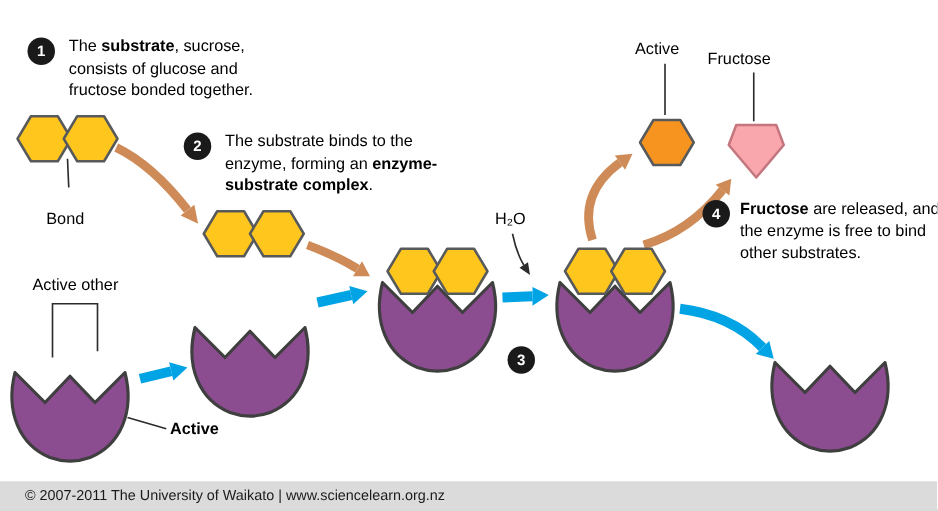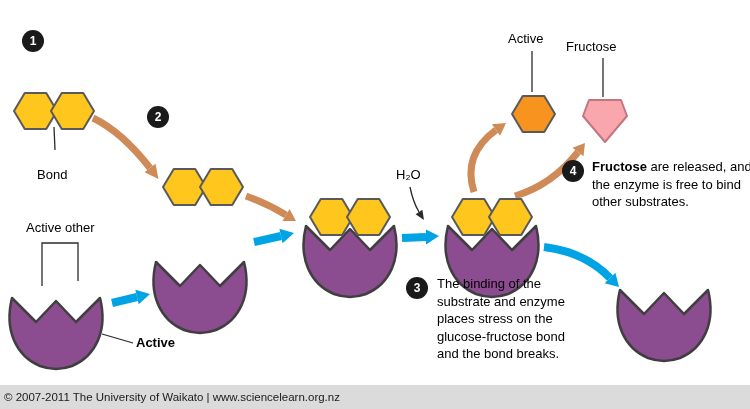--- a/index.html
+++ b/index.html
@@ -5,21 +5,21 @@
   html,body{margin:0;padding:0;background:#fff;}
   #canvas{position:relative;width:750px;height:409px;background:#ffffff;overflow:hidden;
           font-family:"Liberation Sans", sans-serif;color:#000;}
   #shapes{position:absolute;left:0;top:0;width:750px;height:409px;}
   .step-circle{position:absolute;width:22px;height:22px;border-radius:50%;background:#1a1a1a;
           color:#fff;font-size:12px;font-weight:bold;display:flex;align-items:center;justify-content:center;}
   .step-text{position:absolute;font-size:13px;line-height:17.5px;}
   .shape-label{position:absolute;font-size:13px;}
   .bold{font-weight:bold;}
   #footer-bar{position:absolute;left:0;bottom:0;width:750px;height:24px;background:#dbdbdb;
-          display:flex;align-items:center;padding-left:4px;box-sizing:border-box;
+          display:flex;align-items:center;padding-left:20px;box-sizing:border-box;
           font-size:11.5px;color:#1a1a1a;}
 </style>
 </head>
 <body>
 
 <div id="canvas">
 
   <svg id="shapes" viewBox="0 0 750 409" xmlns="http://www.w3.org/2000/svg">
     <defs>
       <g id="hexpair-def">
@@ -84,25 +84,26 @@
       <path d="M42,286 L42,243 L78,243 L78,281"></path>
       <path d="M 133,343 L 102,334"></path>
       <path d="M 532,51 L 532,92"></path>
       <path d="M 603,58 L 603,97"></path>
       <path d="M 410,187 Q 413,202 419,212"></path>
     </g>
     <polygon points="424,220 415.6,214.2 422.4,209.8" fill="#2b2b2b"></polygon>
   </svg>
 
   <div class="step-circle" style="left:22px;top:30px">1</div>
+  <div class="step-text" style="left:55px;top:28px;width:168px"><span>The </span><span class="bold">substrate</span><span>, sucrose, consists of glucose and fructose bonded together.</span></div>
 
   <div class="step-circle" style="left:147px;top:106px">2</div>
+  <div class="step-text" style="left:180px;top:104px;width:195px"><span>The substrate binds to the enzyme, forming an </span><span class="bold">enzyme-substrate complex</span><span>.</span></div>
 
   <div class="step-circle" style="left:406px;top:277px">3</div>
-  <div class="step-text" style="left:437px;top:275px;width:152px"><span>The binding of the substrate and enzyme places stress on the glucose-fructose bond and the bond breaks.</span><span class="bold"></span><span></span></div>
 
   <div class="step-circle" style="left:562px;top:160px">4</div>
   <div class="step-text" style="left:592px;top:158px;width:160px"><span></span><span class="bold">Fructose</span><span> are released, and the enzyme is free to bind other substrates.</span></div>
 
   <div class="shape-label" style="left:37px;top:167px">Bond</div>
   <div class="shape-label" style="left:26px;top:220px">Active other</div>
   <div class="shape-label bold" style="left:136px;top:335px">Active</div>
   <div class="shape-label" style="left:396px;top:167px">H₂O</div>
   <div class="shape-label" style="left:508px;top:31px">Active</div>
   <div class="shape-label" style="left:566px;top:39px">Fructose</div>

